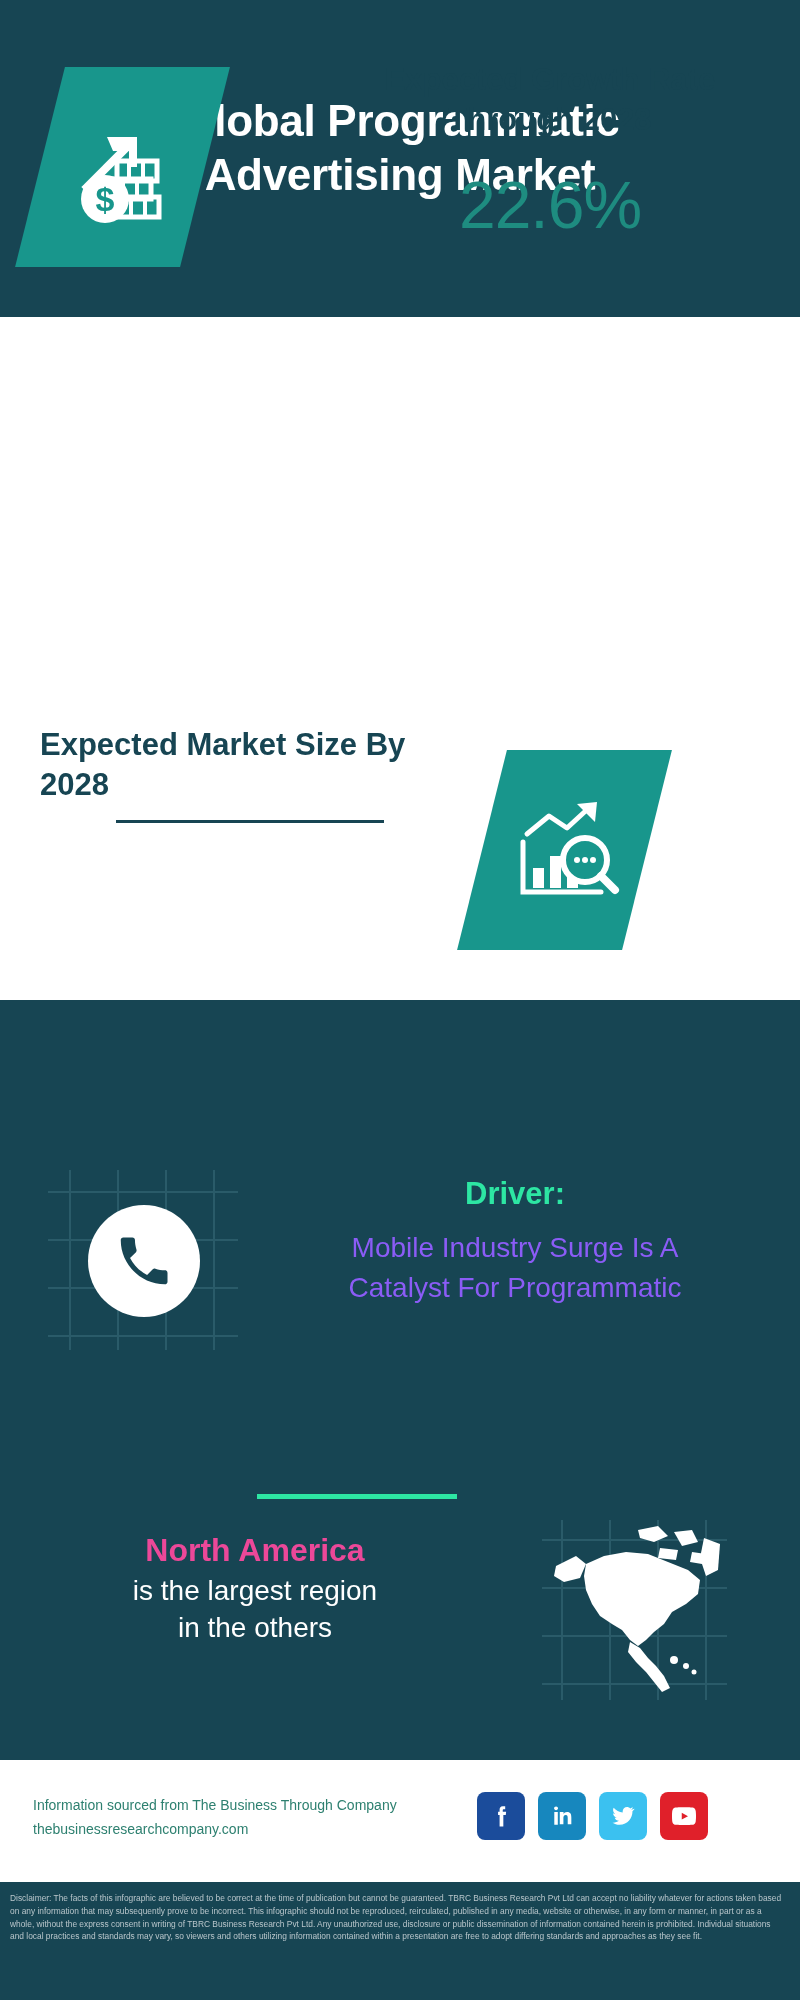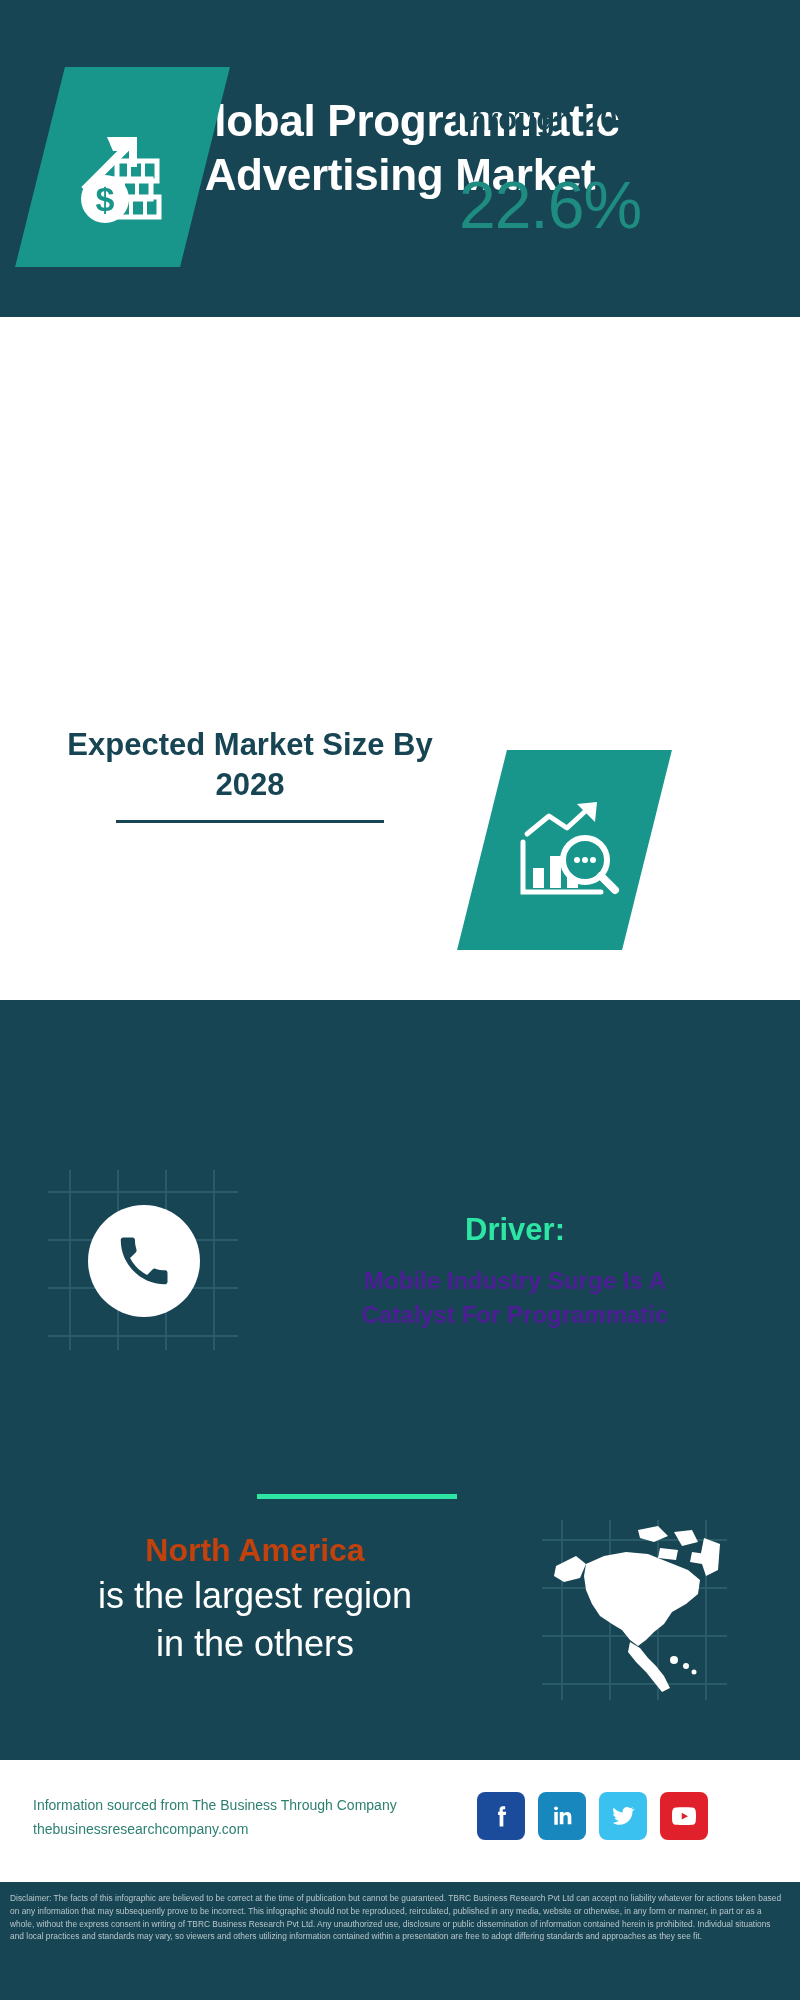--- a/index.html
+++ b/index.html
@@ -38,21 +38,21 @@
   }
   .rule-dark {
     width:258px; height:3px; background:#174553; margin:14px auto 10px auto;
   }
   .stat-value-teal {
     color:#1E8C80; font-size:66px; font-weight:normal; line-height:1.15; letter-spacing:-1px;
   }
 
   
   .stat2 { position:absolute; left:0; top:705px; width:800px; height:300px; }
-  .stat2-text { position:absolute; left:40px; top:20px; width:420px; text-align:center; }
+  .stat2-text { position:absolute; left:40px; top:20px; width:420px; text-align:left; }
   .stat2-icon-wrap { position:absolute; left:482px; top:45px; }
   .rule-dark2 { width:268px; height:3px; background:#174553; margin:14px auto 12px auto; }
 
   
   .darkbody {
     position:absolute; left:0; top:1000px; width:800px; height:760px;
     background:#174553;
   }
   .skyline {
     position:absolute; left:0; top:985px; width:800px; height:135px;
@@ -63,39 +63,39 @@
   
   .driver-icon-wrap { position:absolute; left:48px; top:1170px; width:190px; height:180px; }
   .grid-svg { position:absolute; left:0; top:0; }
   .phone-circle {
     position:absolute; left:40px; top:35px;
     width:112px; height:112px; border-radius:50%;
     background:#ffffff; display:flex; align-items:center; justify-content:center;
   }
   .driver-text { position:absolute; left:300px; top:1175px; width:430px; text-align:center; }
   .driver-label {
-    color:#2DE6A3; font-size:31px; font-weight:bold; line-height:1.25; margin-bottom:14px;margin-top:36px;
+    color:#2DE6A3; font-size:31px; font-weight:bold; line-height:1.25; margin-bottom:14px;
   }
   .driver-body {
-    color:#4c1d95; font-size:24px; font-weight:bold; line-height:1.42;
+    color:#8b5cf6; font-size:28px; font-weight:normal; line-height:1.42;
   }
 
   
   .mint-rule {
     position:absolute; left:257px; top:1494px; width:200px; height:5px;
     background:#2DE6A3;
   }
 
   
   .region-text { position:absolute; left:30px; top:1530px; width:450px; text-align:center; }
   .region-name {
-    color:#c2410c; font-size:32px; font-weight:bold; line-height:1.3;
+    color:#ec4899; font-size:32px; font-weight:bold; line-height:1.3;
   }
   .region-sub {
-    color:#ffffff; font-size:36px; font-weight:normal; line-height:1.35;
+    color:#ffffff; font-size:28px; font-weight:normal; line-height:1.35;
   }
   .map-wrap { position:absolute; left:542px; top:1520px; width:185px; height:180px; }
 
   
   .footer {
     position:absolute; left:0; top:1760px; width:800px; height:122px;
     background:#ffffff; display:flex; align-items:center;
   }
   .footer-src {
     position:absolute; left:33px; top:34px; width:440px;

